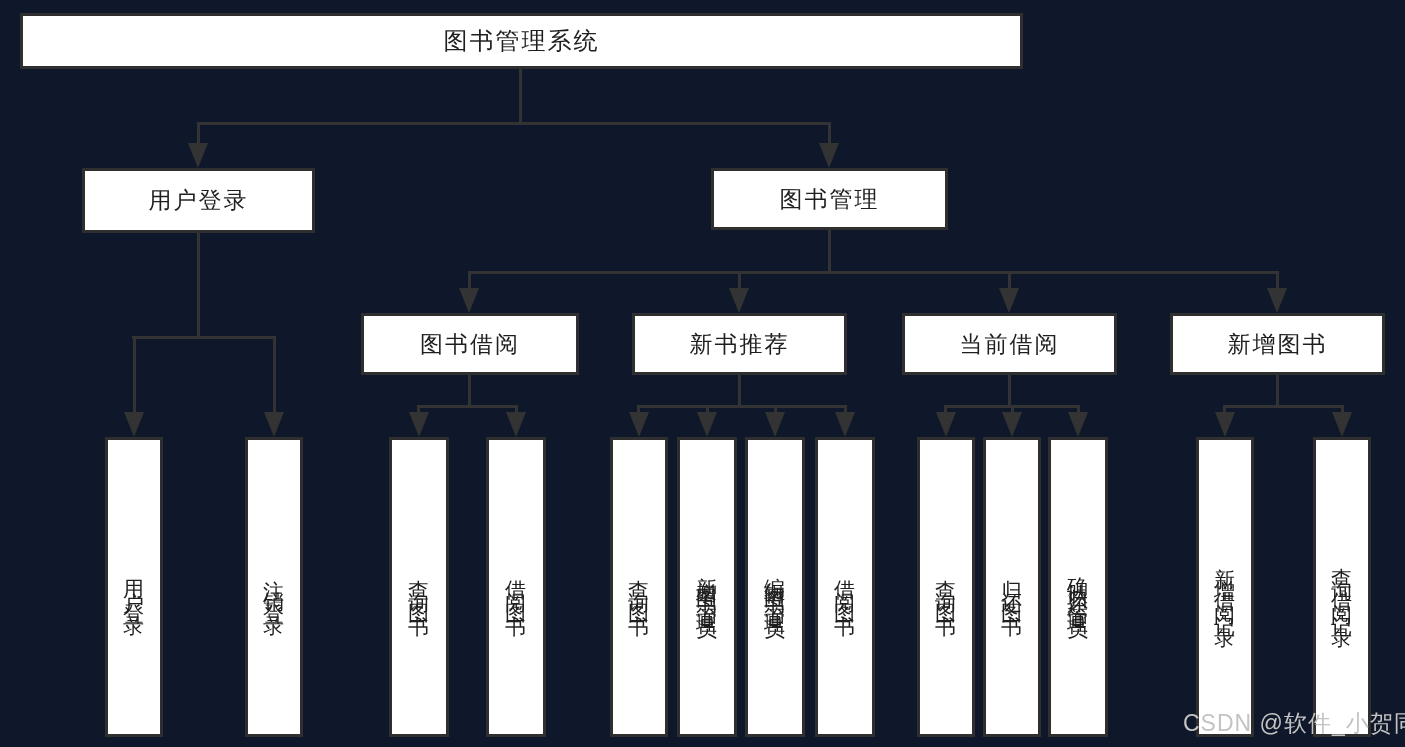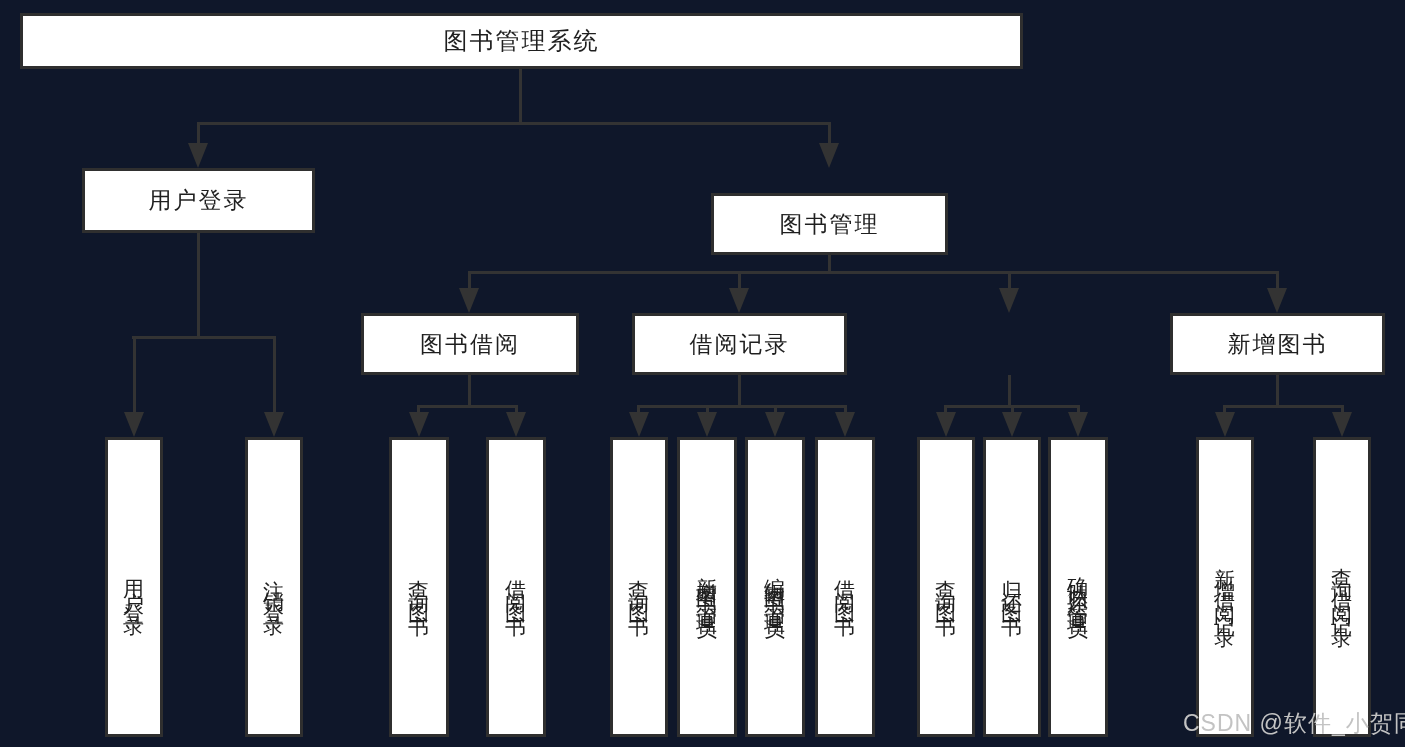--- a/index.html
+++ b/index.html
@@ -72,26 +72,27 @@
 </style>
 </head>
 <body>
 
 <div id="stage">
 
   <div class="box title" style="left:20px; top:13px; width:1003px; height:56px;">图书管理系统</div>
 
   <div class="box" style="left:82px; top:168px; width:233px; height:65px;">用户登录</div>
 
-  <div class="box" style="left:711px; top:168px; width:237px; height:62px;margin-top:25px;">图书管理</div>
+  <div class="box" style="left:711px; top:168px; width:237px; height:62px;">图书管理</div>
 
   <div class="box" style="left:361px; top:313px; width:218px; height:62px;">图书借阅</div>
 
-  <div class="box" style="left:632px; top:313px; width:215px; height:62px;">借阅记录</div>
+  <div class="box" style="left:632px; top:313px; width:215px; height:62px;">新书推荐</div>
 
+  <div class="box" style="left:902px; top:313px; width:215px; height:62px;">当前借阅</div>
 
   <div class="box" style="left:1170px; top:313px; width:215px; height:62px;">新增图书</div>
 
   <div class="vbox" style="left:105px; top:437px; width:58px; height:300px;">
     <span class="vtext">用户登录</span>
   </div>
   <div class="vbox" style="left:245px; top:437px; width:58px; height:300px;">
     <span class="vtext">注销登录</span>
   </div>
 

